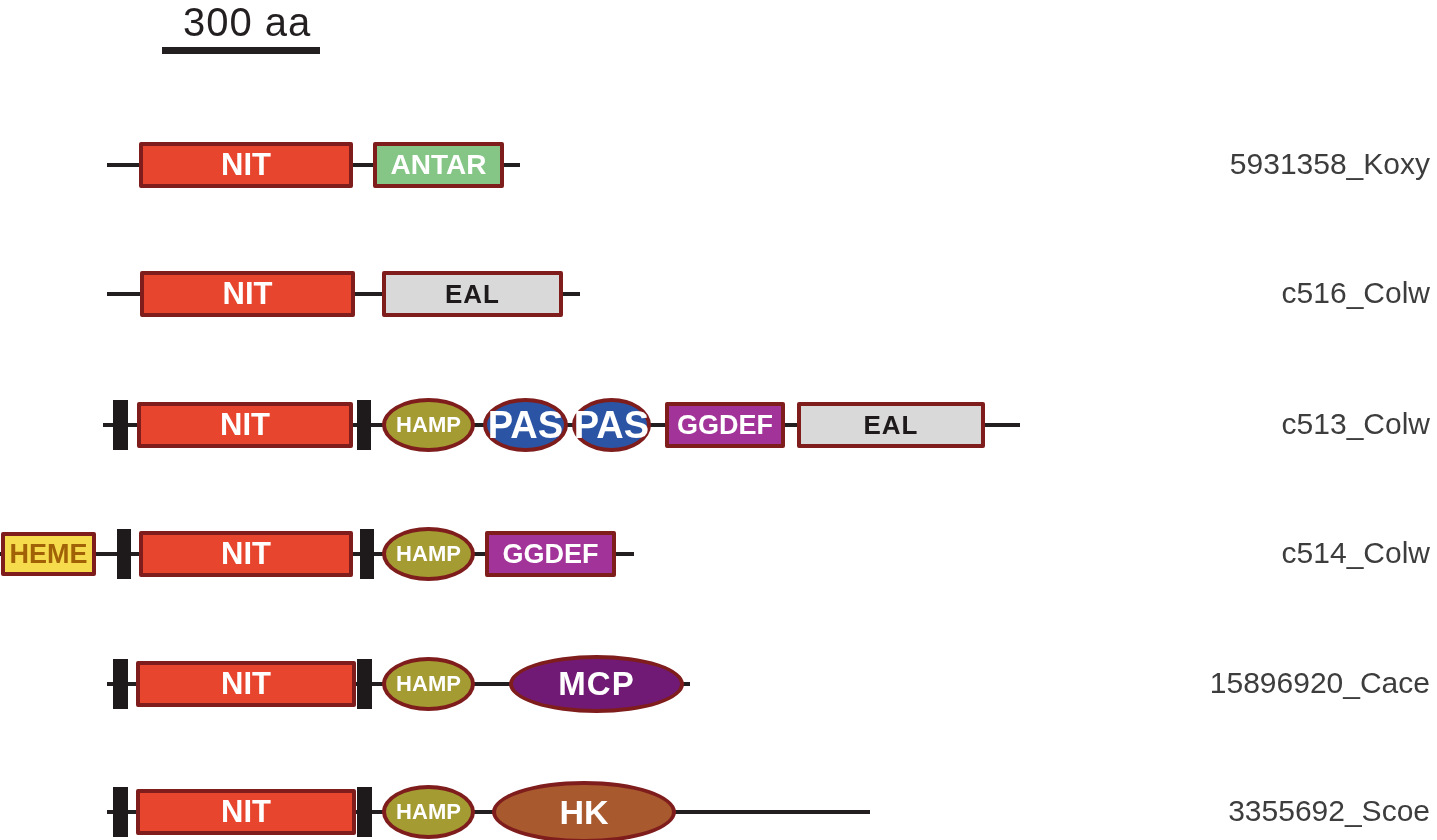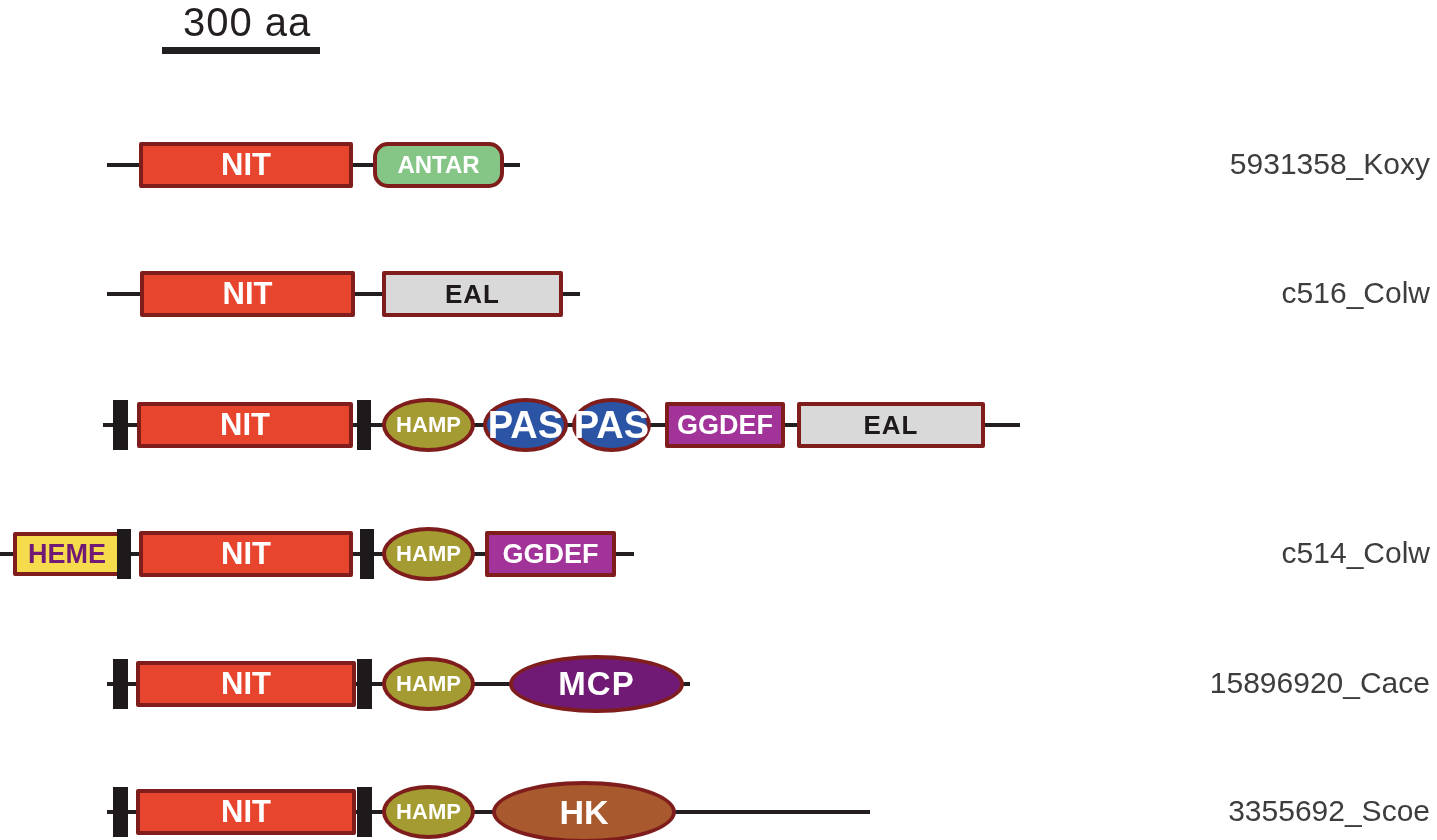--- a/index.html
+++ b/index.html
@@ -47,21 +47,21 @@
     justify-content: center;
     font-weight: bold;
     border: 4px solid #7f1d1d;
     box-sizing: border-box;
     white-space: nowrap;
     text-align: right;
   }
   .rect    { border-radius: 2px; }
   .ellipse { border-radius: 50%; }
   .d-NIT   { font-size: 31px; }
-  .d-ANTAR { font-size: 24px; border-radius: 15px; }
+  .d-ANTAR { font-size: 28px; }
   .d-EAL   { font-size: 26px; letter-spacing: 1px; }
   .d-HAMP  { font-size: 22px; }
   .d-PAS   { font-size: 38px; }
   .d-GGDEF { font-size: 27px; }
   .d-HEME  { font-size: 27px; }
   .d-MCP   { font-size: 33px; letter-spacing: 1px; }
   .d-HK    { font-size: 34px; }
   .protein-label {
     position: absolute;
     right: 7px;
@@ -87,22 +87,23 @@
     <div class="protein-label" style="color: rgb(61, 61, 61); top: 294px;">c516_Colw</div>
     <div class="backbone" style="left: 103px; width: 917px; top: 423px; background: rgb(35, 31, 32);"></div>
     <div class="tm" style="background: rgb(30, 26, 27); left: 113px; width: 15px; height: 50px; top: 400px;"></div>
     <div class="domain rect d-NIT" style="background: rgb(232, 69, 47); color: rgb(255, 255, 255); left: 137px; width: 216px; height: 46px; top: 402px;">NIT</div>
     <div class="tm" style="background: rgb(30, 26, 27); left: 357px; width: 14px; height: 50px; top: 400px;"></div>
     <div class="domain ellipse d-HAMP" style="background: rgb(165, 155, 51); color: rgb(255, 255, 255); left: 382px; width: 93px; height: 54px; top: 398px;">HAMP</div>
     <div class="domain ellipse d-PAS" style="background: rgb(43, 85, 164); color: rgb(255, 255, 255); left: 483px; width: 85px; height: 54px; top: 398px;">PAS</div>
     <div class="domain ellipse d-PAS" style="background: rgb(43, 85, 164); color: rgb(255, 255, 255); left: 572px; width: 79px; height: 54px; top: 398px;">PAS</div>
     <div class="domain rect d-GGDEF" style="background: rgb(162, 51, 153); color: rgb(255, 255, 255); left: 665px; width: 120px; height: 46px; top: 402px;">GGDEF</div>
     <div class="domain rect d-EAL" style="background: rgb(217, 217, 217); color: rgb(30, 26, 27); left: 797px; width: 188px; height: 46px; top: 402px;">EAL</div>
+    <div class="protein-label" style="color: rgb(61, 61, 61); top: 425px;">c513_Colw</div>
     <div class="backbone" style="left: 0px; width: 634px; top: 552px; background: rgb(35, 31, 32);"></div>
-    <div class="domain rect d-HEME" style="background: rgb(246, 220, 77); color: #701a75; left: 13px; width: 108px; height: 44px; top: 532px;">HEME</div>
+    <div class="domain rect d-HEME" style="background: rgb(246, 220, 77); color: #a16207; left: 1px; width: 95px; height: 44px; top: 532px;">HEME</div>
     <div class="tm" style="background: rgb(30, 26, 27); left: 117px; width: 14px; height: 50px; top: 529px;"></div>
     <div class="domain rect d-NIT" style="background: rgb(232, 69, 47); color: rgb(255, 255, 255); left: 139px; width: 214px; height: 46px; top: 531px;">NIT</div>
     <div class="tm" style="background: rgb(30, 26, 27); left: 360px; width: 14px; height: 50px; top: 529px;"></div>
     <div class="domain ellipse d-HAMP" style="background: rgb(165, 155, 51); color: rgb(255, 255, 255); left: 382px; width: 93px; height: 54px; top: 527px;">HAMP</div>
     <div class="domain rect d-GGDEF" style="background: rgb(162, 51, 153); color: rgb(255, 255, 255); left: 485px; width: 131px; height: 46px; top: 531px;">GGDEF</div>
     <div class="protein-label" style="color: rgb(61, 61, 61); top: 554px;">c514_Colw</div>
     <div class="backbone" style="left: 107px; width: 583px; top: 682px; background: rgb(35, 31, 32);"></div>
     <div class="tm" style="background: rgb(30, 26, 27); left: 113px; width: 15px; height: 50px; top: 659px;"></div>
     <div class="domain rect d-NIT" style="background: rgb(232, 69, 47); color: rgb(255, 255, 255); left: 136px; width: 220px; height: 46px; top: 661px;">NIT</div>
     <div class="tm" style="background: rgb(30, 26, 27); left: 357px; width: 15px; height: 50px; top: 659px;"></div>

